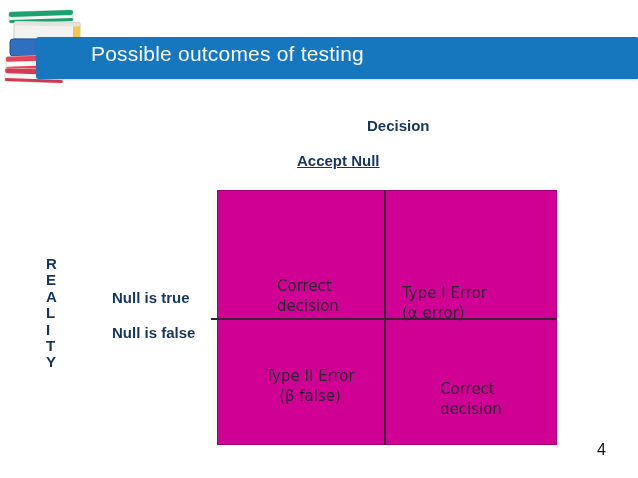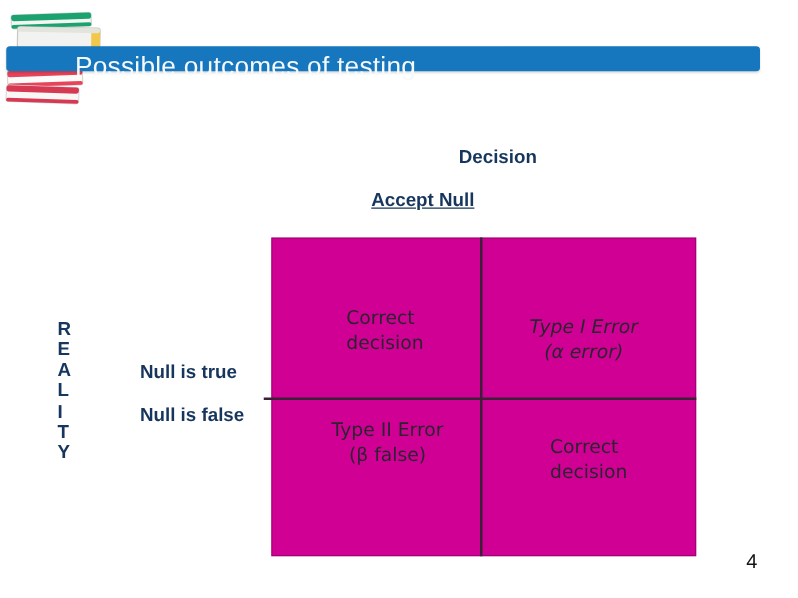--- a/index.html
+++ b/index.html
@@ -11,22 +11,22 @@
     overflow: hidden;
   }
   .slide { position: absolute; inset: 0; }
 
   .books-icon {
     position: absolute; left: 2px; top: 2px;
     width: 80px; height: 84px; z-index: 1;
   }
 
   .title-bar {
-    position: absolute; left: 5px; top: 37px;
-    width: 603px; height: 20px;
+    position: absolute; left: 36px; top: 37px;
+    width: 603px; height: 42px;
     background: #1777be;
     border-radius: 3px;
     z-index: 2;
     box-shadow: 0 1px 2px rgba(0,0,0,0.15);
   }
   .title-bar .title-text {
     display: block;
     padding-left: 55px;
     line-height: 34px;
     font-size: 21px;
@@ -80,23 +80,24 @@
     z-index: 4;
   }
 
   .cell-text {
     position: absolute;
     font-family: "DejaVu Sans", sans-serif;
     font-size: 15px;
     line-height: 20px;
     color: #2b2430;
     z-index: 5;
+    margin-top: 32px;
   }
   .cell-top-left     { left: 277px; top: 244px; text-align: left; }
-  .cell-top-right    { left: 392px; top: 251px; width: 150px; text-align: center; font-style: italic; }
+  .cell-top-right    { left: 402px; top: 251px; width: 150px; text-align: left; }
   .cell-bottom-left  { left: 235px; top: 334px; width: 150px; text-align: center; }
   .cell-bottom-right { left: 440px; top: 347px; text-align: left; }
 
   .page-number {
     position: absolute; left: 597px; top: 441px;
     font-size: 16px; color: #141414;
     z-index: 3;
   }
 </style>
 </head>

